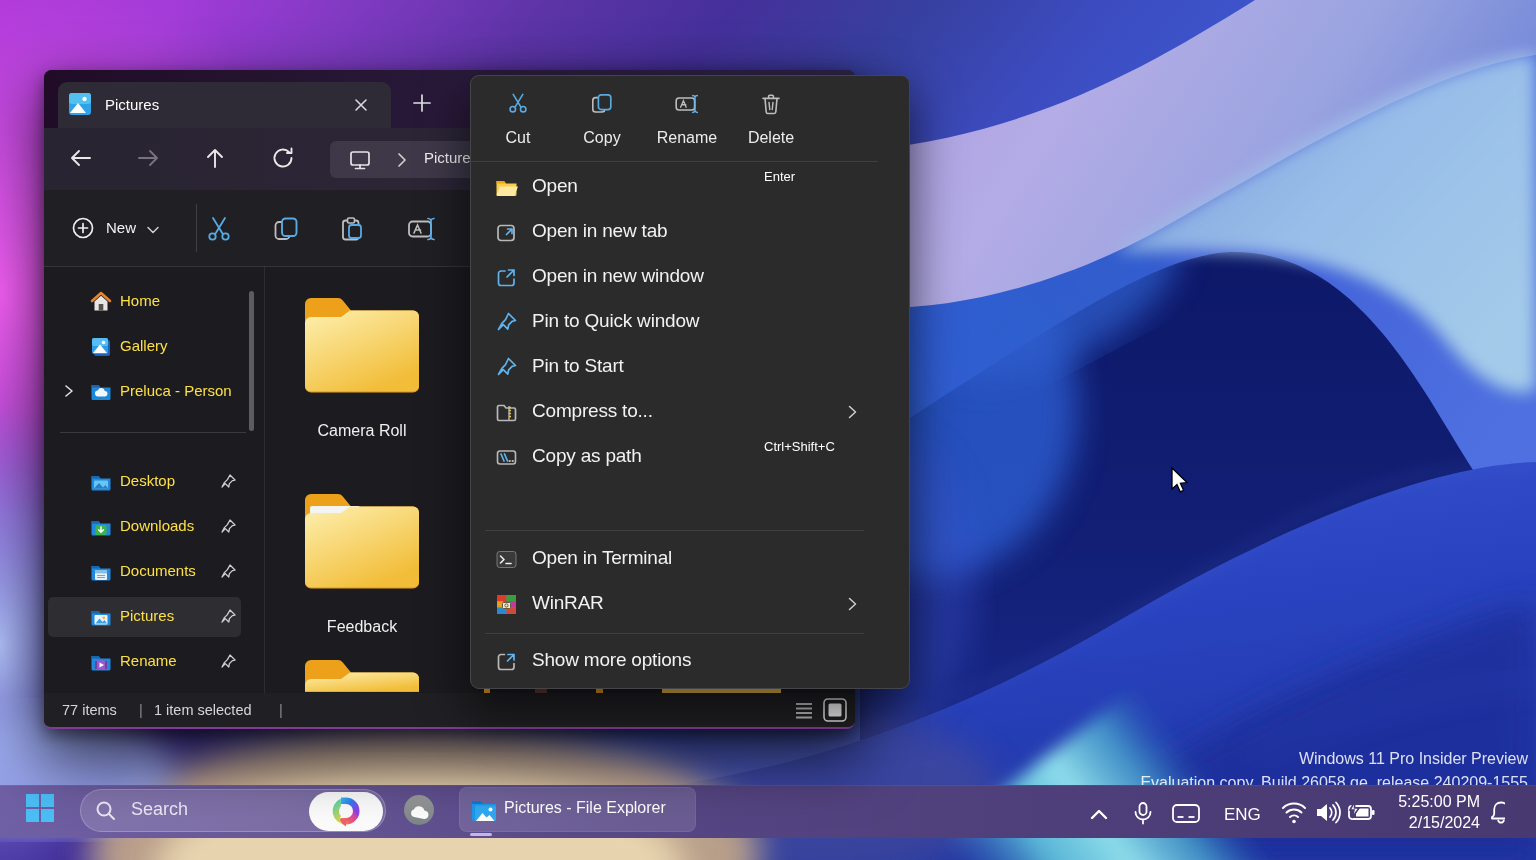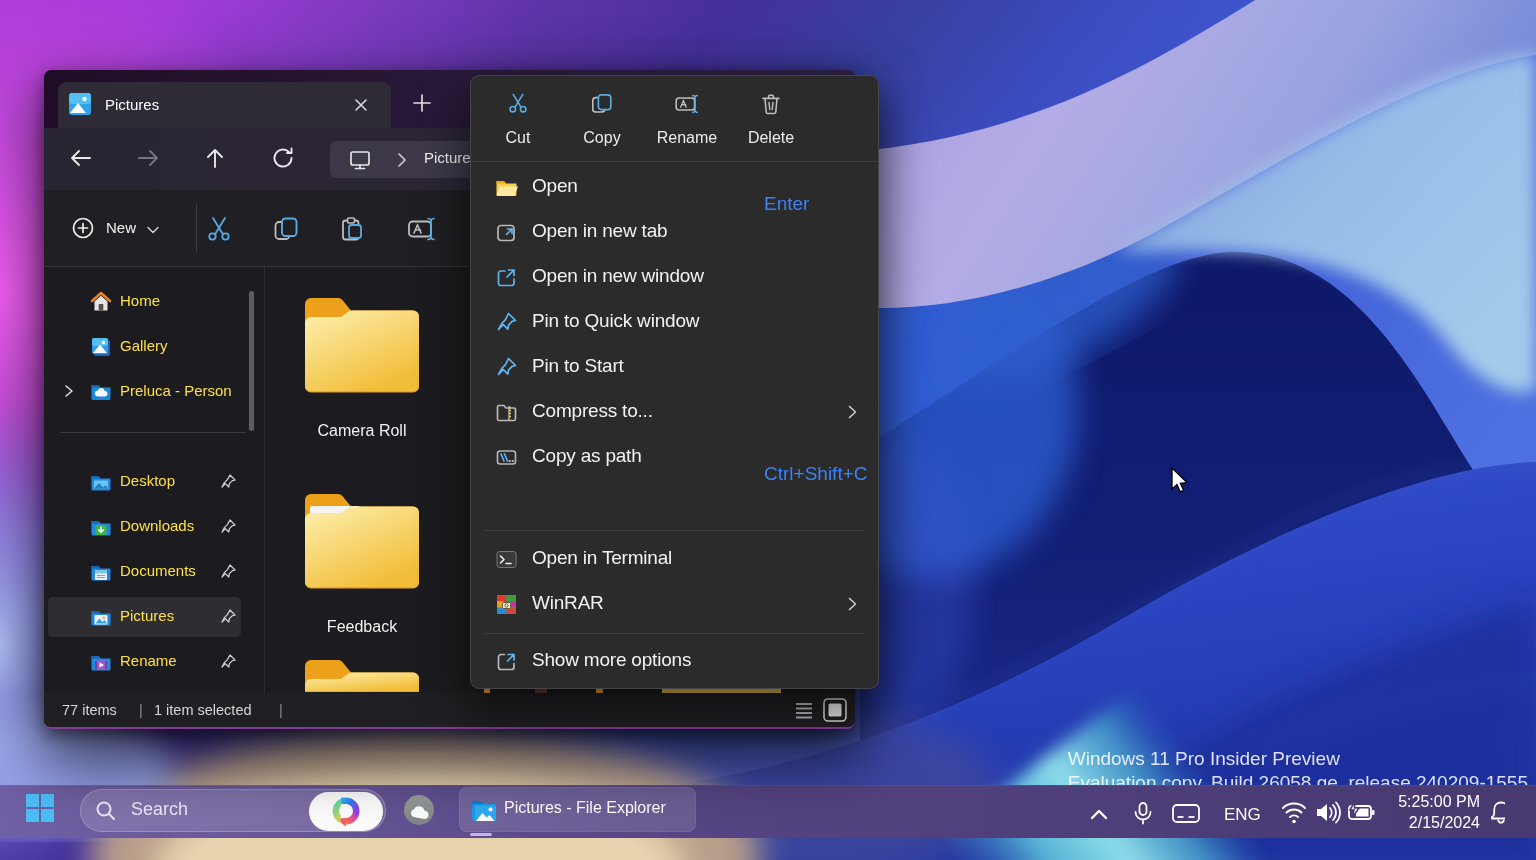--- a/index.html
+++ b/index.html
@@ -1,18 +1,18 @@
 <!DOCTYPE html>
 <html><head>
 <meta charset="utf-8">
 <style>
 html,body{margin:0;padding:0;}
 body{width:1536px;height:860px;overflow:hidden;position:relative;font-family:"Liberation Sans",sans-serif;background:#2b51c8;}
 #wall{position:absolute;left:0;top:0;width:1536px;height:860px;}
-#watermark{position:absolute;right:8px;top:747px;text-align:left;color:rgba(255,255,255,.85);font-size:19px;line-height:24px;}
+#watermark{position:absolute;right:8px;top:747px;text-align:right;color:rgba(255,255,255,.85);font-size:16px;line-height:24px;}
 
 #taskbar{position:absolute;left:0;top:785px;width:1536px;height:53px;background:linear-gradient(90deg,#6f5fa4 0%,#685897 18%,#5a4a8a 35%,#544481 48%,#4f3f7b 65%,#4c3c76 82%,#483970 100%);border-top:1px solid rgba(255,255,255,.06);box-sizing:border-box;}
 #start{position:absolute;left:26px;top:8px;width:28px;height:28px;}
 #searchpill{position:absolute;left:80px;top:3px;width:306px;height:43px;border-radius:22px;background:rgba(255,255,255,.14);border:1px solid rgba(255,255,255,.22);box-sizing:border-box;}
 #searchpill .mag{position:absolute;left:13px;top:9px;}
 #searchpill .stext{position:absolute;left:50px;top:9px;font-size:18px;color:#ece7f6;}
 #copilotpill{position:absolute;left:228px;top:2px;width:74px;height:39px;border-radius:20px;background:#fbfbfc;}
 #cloudbtn{position:absolute;left:403px;top:8px;width:32px;height:32px;}
 #extile{position:absolute;left:459px;top:1px;width:237px;height:45px;border-radius:8px;background:rgba(255,255,255,.13);border:1px solid rgba(255,255,255,.07);box-sizing:border-box;}
 #extile .etext{position:absolute;left:44px;top:11px;font-size:16px;color:#fff;}
@@ -42,28 +42,28 @@
 .srow .pin{position:absolute;left:172px;top:11px;}
 .schev{position:absolute;left:17px;top:11px;}
 #ssep{position:absolute;left:16px;top:165px;width:186px;height:1px;background:#3a3a3d;}
 #sscroll{position:absolute;left:205px;top:24px;width:5px;height:140px;background:#5d5d60;border-radius:3px;}
 #content{position:absolute;left:222px;top:0;width:589px;height:100%;}
 .fitem{position:absolute;width:120px;text-align:center;color:#f0f0f0;font-size:16px;}
 .flabel{margin-top:20px;}
 #statusbar{position:absolute;left:0;top:623px;width:100%;height:34px;background:#202024;color:#d6d6d6;font-size:14.5px;}
 #statusbar .stx{position:absolute;top:9px;}
 
-#menu{position:absolute;left:470px;top:75px;width:409px;height:614px;background:#2b2b2b;border:1px solid #454549;border-radius:9px;box-shadow:0 20px 46px 4px rgba(0,0,0,.55);box-sizing:border-box;color:#f2f2f2;}
+#menu{position:absolute;left:470px;top:75px;width:440px;height:614px;background:#2b2b2b;border:1px solid #454549;border-radius:9px;box-shadow:0 20px 46px 4px rgba(0,0,0,.55);box-sizing:border-box;color:#f2f2f2;}
 .mtop{position:absolute;top:16px;width:84px;text-align:center;font-size:16px;color:#ececec;}
 .mtop svg{display:block;margin:0 auto 13px;}
 #mtsep{position:absolute;left:0px;top:85px;width:407px;height:1px;background:#3f3f43;}
 .mitem{position:absolute;left:5px;width:397px;height:45px;}
 .mitem .mic{position:absolute;left:19px;top:11px;}
 .mitem .mtx{position:absolute;left:56px;top:10px;font-size:19px;letter-spacing:-0.2px;}
-.mitem .msc{position:absolute;left:288px;top:28px;font-size:19px;color:#3b82f6;}
+.mitem .msc{position:absolute;left:288px;top:4px;font-size:13px;color:#ffffff;}
 .mitem .mch{position:absolute;left:368px;top:14px;}
 .msep{position:absolute;left:14px;width:379px;height:1px;background:#3f3f43;}
 </style>
 </head>
 <body>
 <svg id="wall" viewBox="0 0 1536 860" preserveAspectRatio="none">
  <defs>
   <linearGradient id="base" x1="0" y1="0" x2="1" y2="0.45">
    <stop offset="0" stop-color="#ab36da"></stop>
    <stop offset="0.1" stop-color="#a13bd8"></stop>

